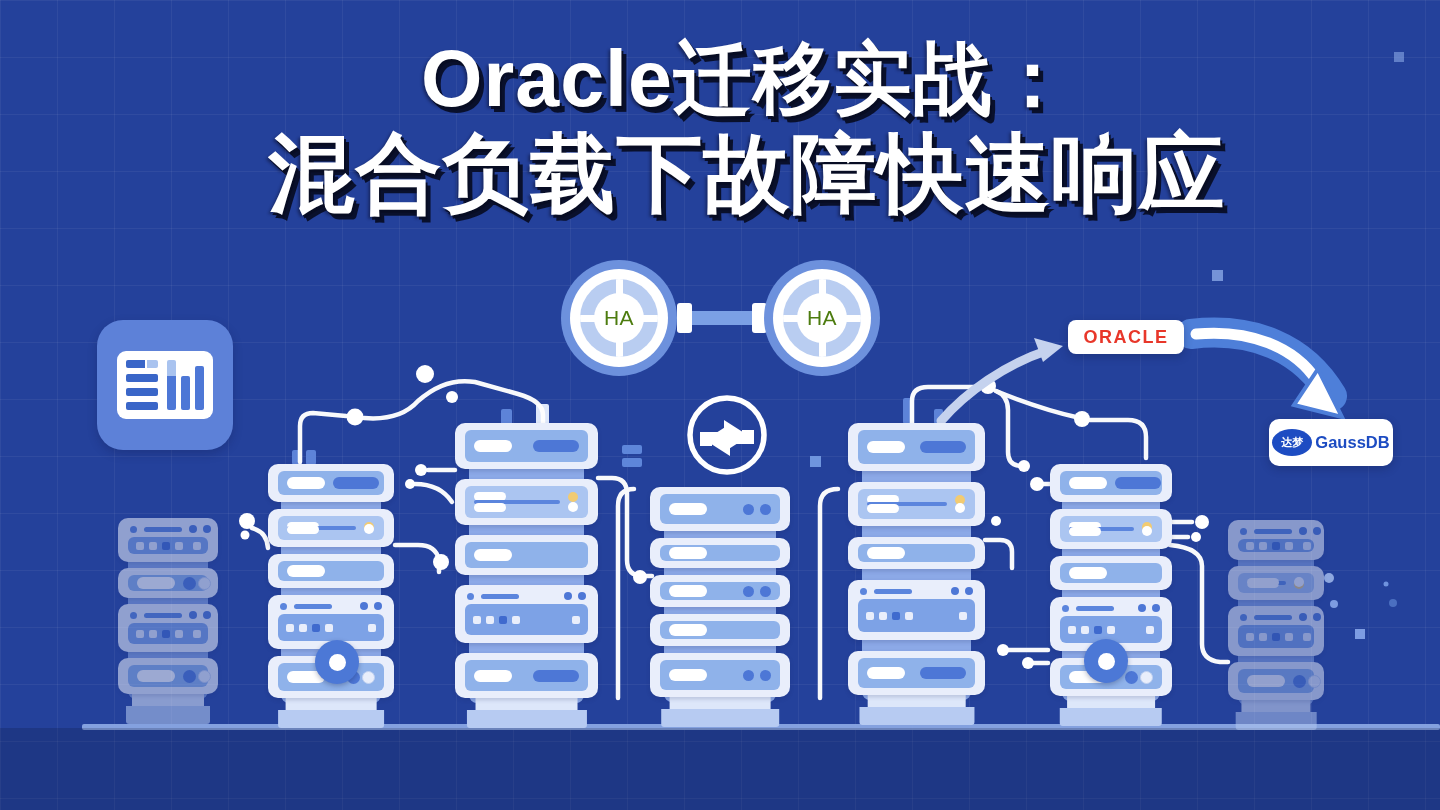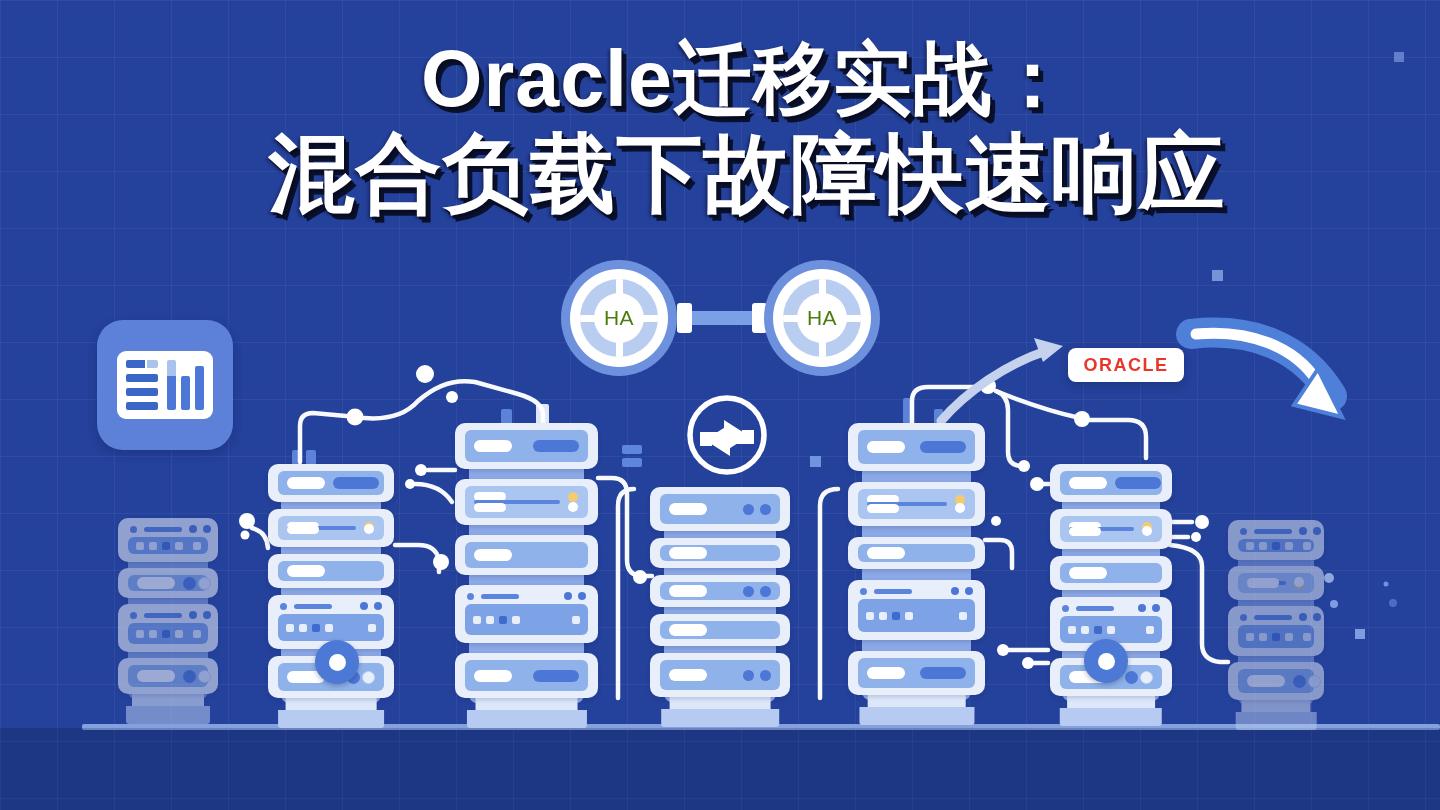--- a/index.html
+++ b/index.html
@@ -73,21 +73,21 @@
   .rlines{flex:1;display:flex;flex-direction:column;justify-content:space-between;}
   .rl{height:8px;border-radius:2px;background:#3a66c8;}
   .rl.split{background:linear-gradient(90deg,#3a66c8 0 60%,#fff 60% 66%,#a9c3ef 66% 100%);}
   .rbars{display:flex;align-items:flex-end;gap:5px;}
   .rb{width:9px;border-radius:2px;background:#4d77d6;}
   .rb.b1{height:50px;background:linear-gradient(#a9c3ef 0 32%,#4d77d6 32% 100%);}
   .rb.b2{height:34px;} .rb.b3{height:44px;}
 
   
   .obox{position:absolute;left:1068px;top:320px;width:116px;height:34px;background:#fff;border-radius:8px;
-        display:flex;align-items:center;justify-content:center;z-index:6;box-shadow:0 3px 8px rgba(15,25,70,.3);margin-top:28px;}
+        display:flex;align-items:center;justify-content:center;z-index:6;box-shadow:0 3px 8px rgba(15,25,70,.3);}
   .obox span{color:#e8372a;font-weight:bold;font-size:18px;letter-spacing:1.5px;}
   .gbox{position:absolute;left:1269px;top:419px;width:124px;height:47px;background:#fff;border-radius:10px;
         display:flex;align-items:center;justify-content:center;gap:3px;z-index:6;box-shadow:0 3px 8px rgba(15,25,70,.3);}
   .gellipse{width:40px;height:27px;background:#1d4cc2;border-radius:50%;display:flex;align-items:center;
             justify-content:center;color:#fff;font-size:11px;font-weight:bold;flex:0 0 auto;}
   .glabel{color:#1d4cc2;font-weight:bold;font-size:16.5px;}
 
   
   .title{position:absolute;left:0;right:0;top:36px;text-align:center;z-index:10;color:#fff;font-weight:bold;
          transform:translateX(27px);line-height:1.08;}
@@ -598,18 +598,22 @@
           <i class="rb b2"></i>
           <i class="rb b3"></i>
       </div>
     </div>
   </div>
 
   <div class="obox">
     <span>ORACLE</span>
   </div>
 
+  <div class="gbox">
+    <span class="gellipse">达梦</span>
+    <span class="glabel">GaussDB</span>
+  </div>
 
   <div class="title">
     <div class="t1">Oracle迁移实战：</div>
     <div class="t2">混合负载下故障快速响应</div>
   </div>
 </div>
 
 </body></html>

